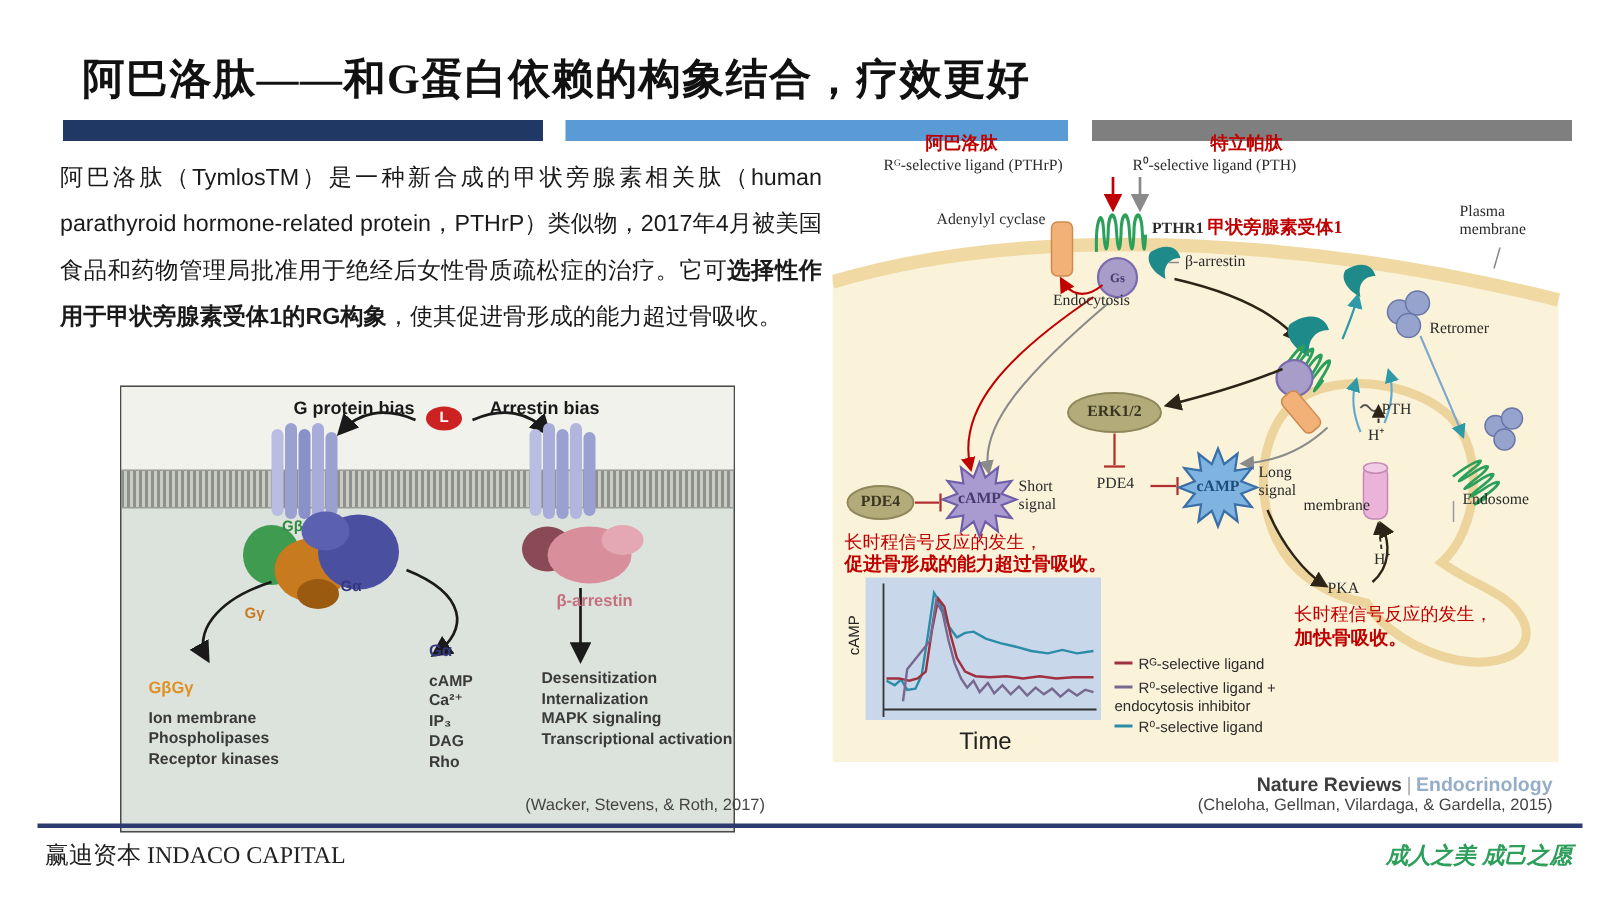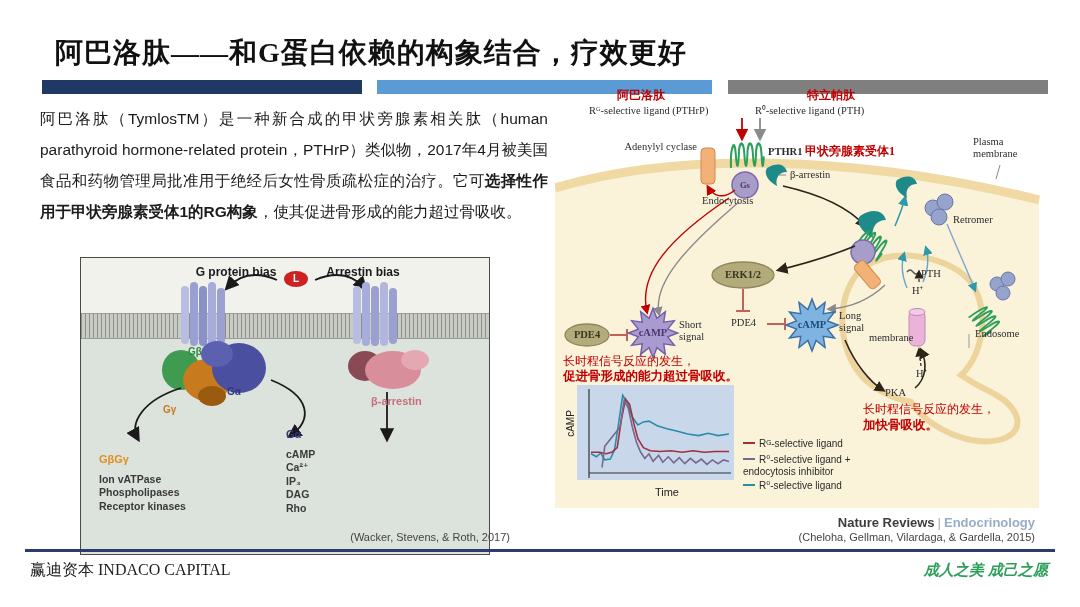--- a/index.html
+++ b/index.html
@@ -34,21 +34,21 @@
   
   .pw{position:absolute;left:555px;top:88px;width:500px;height:432px;}
   .pw-svg{position:absolute;left:0;top:0;}
   .pwl{position:absolute;font-size:10.5px;line-height:12px;color:#2b2b2b;
        font-family:Liberation Serif, serif;}
   .cnred{position:absolute;font-size:12px;line-height:14px;color:#C00000;white-space:nowrap;}
   .cnred.b{font-weight:700;font-size:12.5px;}
   .inset{position:absolute;left:22px;top:297px;width:157px;height:95px;background:#C9D7EA;}
   .ylab{position:absolute;left:2px;top:330px;font-size:10px;color:#222;transform:rotate(-90deg);
         transform-origin:center;}
-  .xlab{position:absolute;left:80px;top:398px;width:44px;text-align:right;font-size:11px;color:#222;}
+  .xlab{position:absolute;left:80px;top:398px;width:44px;text-align:center;font-size:16px;color:#222;}
   .lg-row{position:absolute;left:188px;width:128px;font-size:10px;line-height:11.5px;color:#2b2b2b;}
   .lg-sw{display:inline-block;width:12px;height:2.5px;vertical-align:3px;margin-right:4px;}
   .journal{position:absolute;top:515px;right:45px;font-size:13px;}
   .journal .nr{font-weight:700;color:#3d3d3d;}
   .journal .sep{color:#aaa;padding:0 3px;}
   .journal .endo{font-weight:700;color:#96ADC8;}
   .cite-right{right:45px;top:531px;}
   .cite-left{left:200px;top:531px;width:310px;text-align:right;}
   .rule{position:absolute;left:25px;top:549px;width:1030px;height:2.5px;background:#2E3B6E;}
   .f-left{position:absolute;left:30px;top:560px;font-family:"Liberation Serif","DejaVu Serif",serif;
@@ -117,31 +117,37 @@
     </svg>
     <div class="lf-label" style="left:95px;top:7px;width:120px;">G protein bias</div>
     <div class="lf-label" style="left:222px;top:7px;width:120px;">Arrestin bias</div>
     <div class="lbadge">L</div>
     <div class="pl" style="left:70px;top:88px;color:#2E8B3E;margin-left:37px;">Gβ</div>
     <div class="pl" style="left:82px;top:146px;color:#C87A1E;">Gγ</div>
     <div class="pl" style="left:146px;top:128px;color:#32377F;">Gα</div>
     <div class="pl" style="left:290px;top:137px;color:#C4707E;font-size:11px;">β-arrestin</div>
     <div class="col" style="left:18px;top:170px;margin-top:25px;">
       <div class="colhead" style="color:#E09020;">GβGγ</div>
-      <div>Ion vATPase</div>
+      <div>Ion membrane</div>
       <div>Phospholipases</div>
       <div>Receptor kinases</div>
     </div>
     <div class="col" style="left:205px;top:170px;">
       <div class="colhead" style="color:#32377F;">Gα</div>
       <div>cAMP</div>
       <div>Ca²⁺</div>
       <div>IP₃</div>
       <div>DAG</div>
       <div>Rho</div>
+    </div>
+    <div class="col" style="left:280px;top:188px;">
+      <div>Desensitization</div>
+      <div>Internalization</div>
+      <div>MAPK signaling</div>
+      <div>Transcriptional activation</div>
     </div>
   </div>
   <div class="cite cite-left">(Wacker, Stevens, &amp; Roth, 2017)</div>
 
   <div class="pw">
     <svg class="pw-svg" width="500" height="432" viewBox="0 0 500 432">
       <defs>
         <marker id="mR" markerWidth="7" markerHeight="7" refX="5" refY="3.5" orient="auto">
             <path d="M0,0 L7,3.5 L0,7 Z" fill="#C00000"></path>
           </marker>

